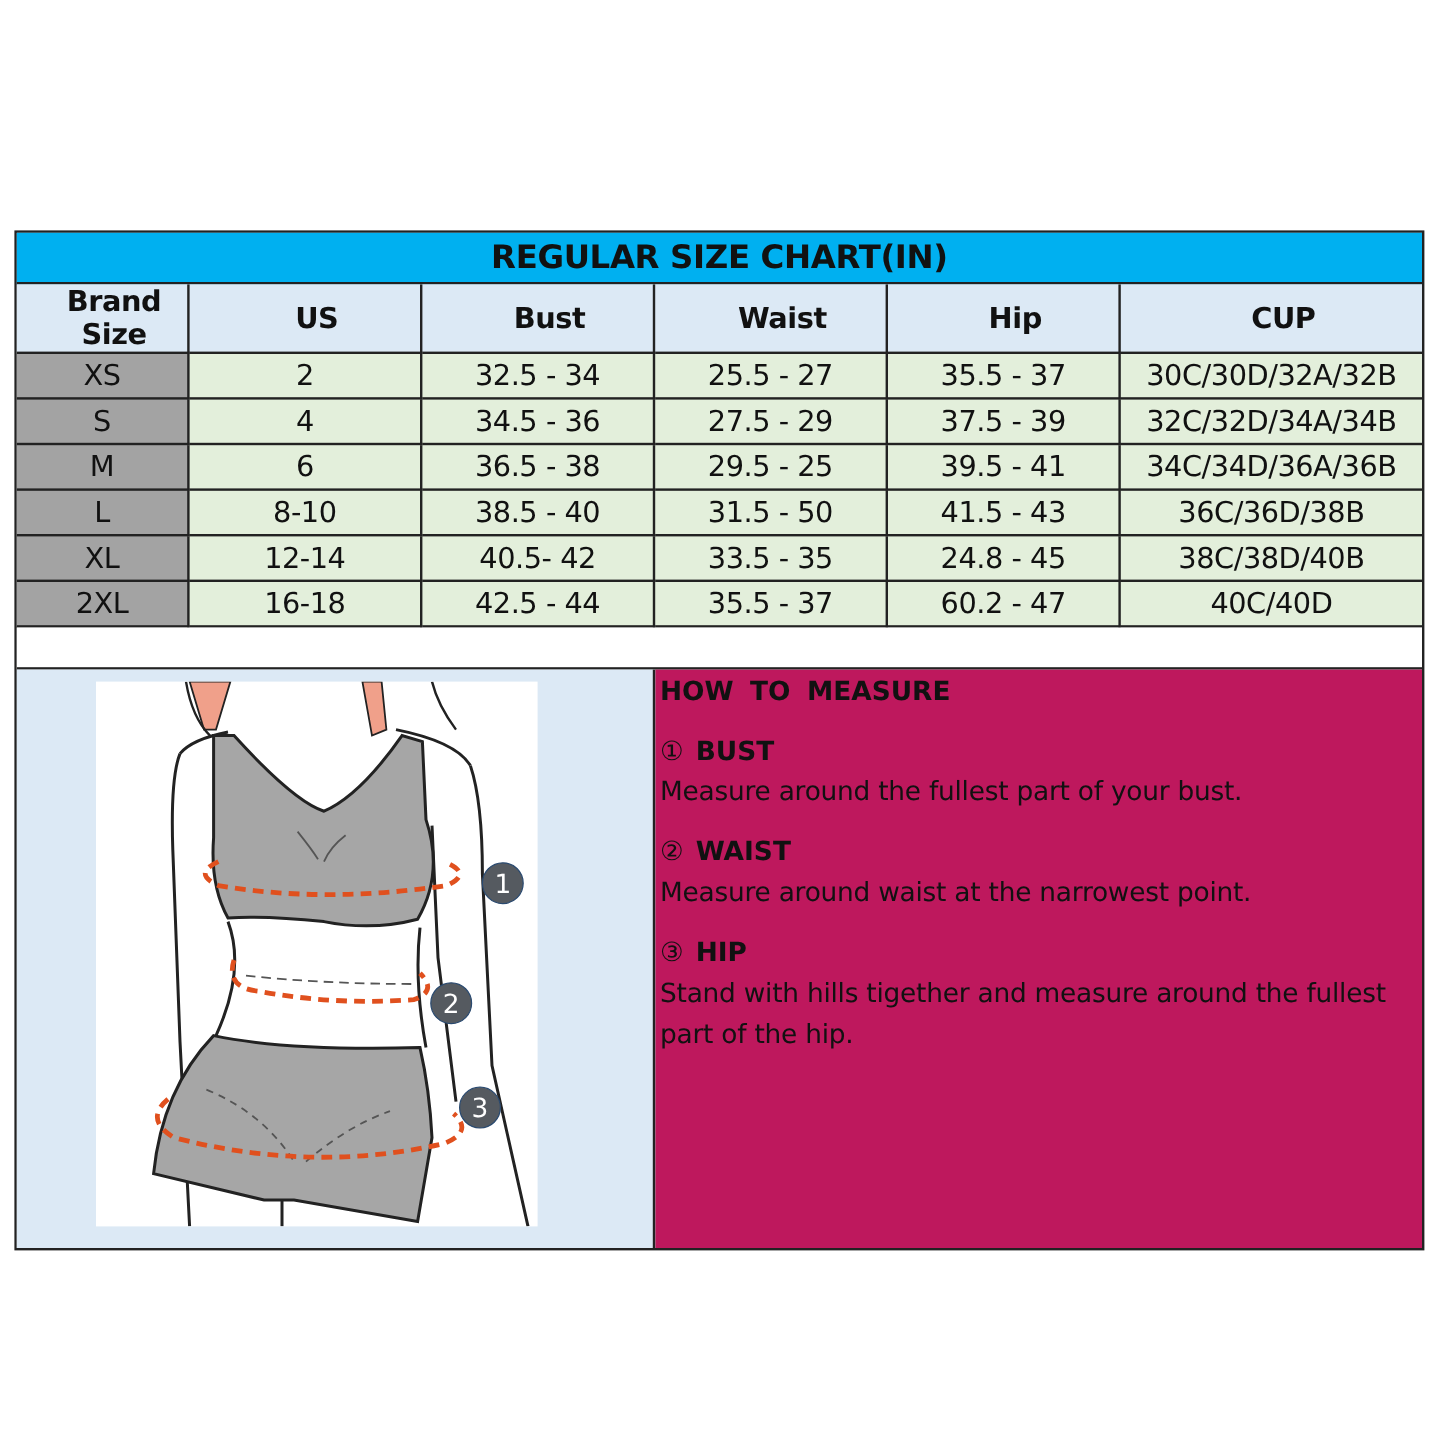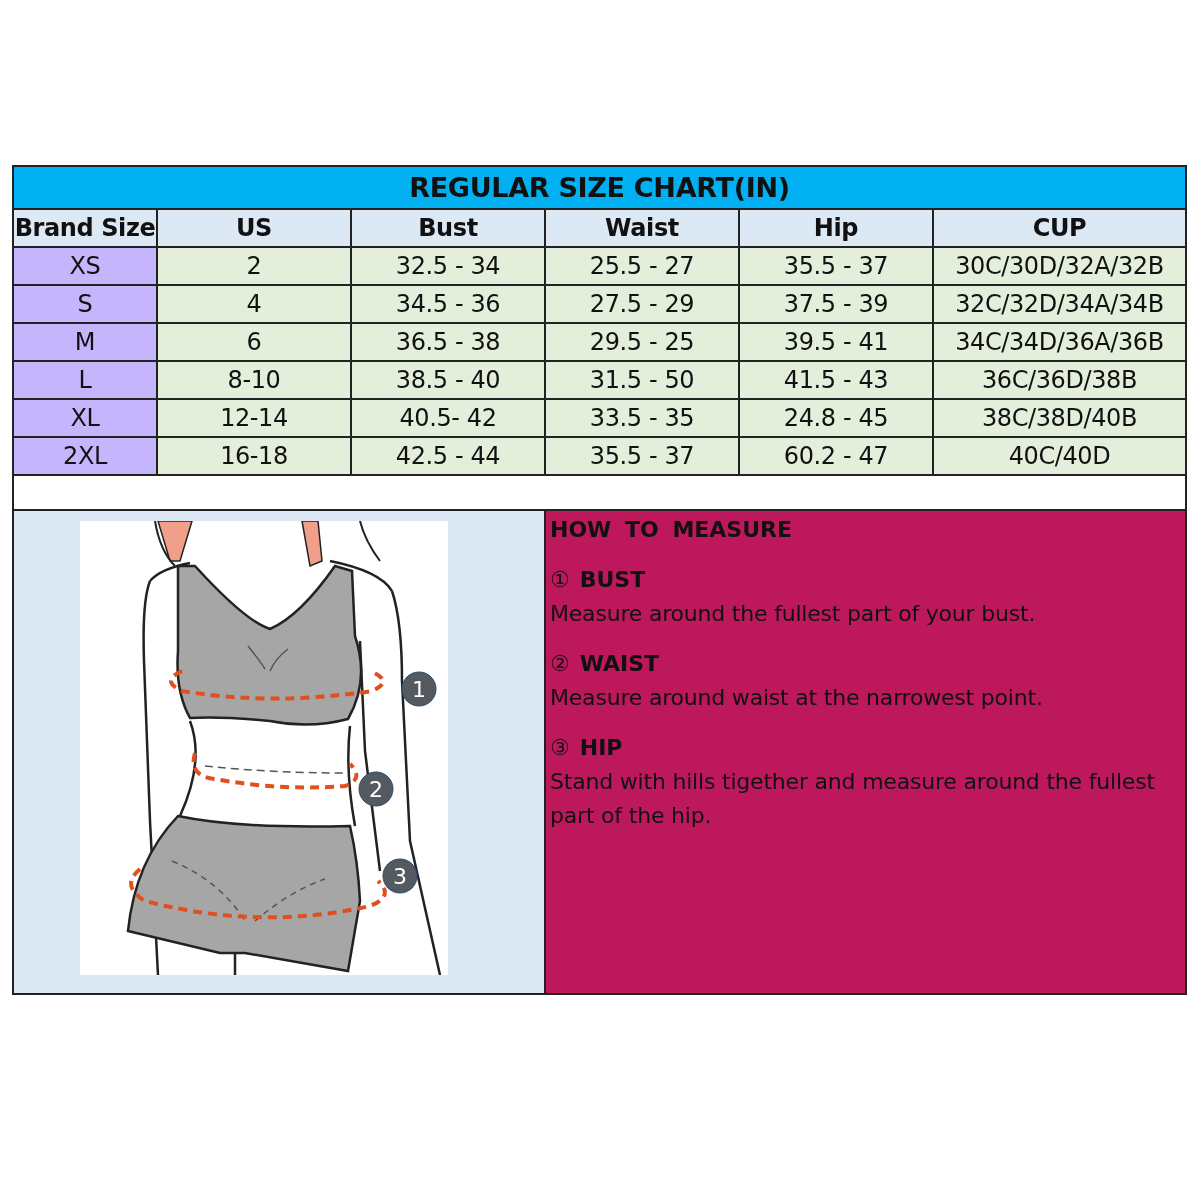--- a/index.html
+++ b/index.html
@@ -1,27 +1,27 @@
 <!DOCTYPE html>
 <html><head>
 <meta charset="utf-8">
 <style>
   html, body { margin: 0; padding: 0; background: #ffffff; }
   body { width: 1200px; height: 1200px; position: relative; overflow: hidden;
          font-family: "DejaVu Sans", "Liberation Sans", sans-serif; color: #111; }
-  .chart { position: absolute; left: 12px; top: 165px; width: 1175px; border: 2px solid #222; box-sizing: border-box; }
+  .chart { position: absolute; left: 12px; top: 192px; width: 1175px; border: 2px solid #222; box-sizing: border-box; }
   .title-row { height: 41px; background: #00b0f0; border-bottom: 2px solid #222; display: flex; align-items: center; justify-content: center;
                font-weight: bold; font-size: 27px; letter-spacing: -0.3px; color: #111; }
   table { border-collapse: collapse; width: 100%; table-layout: fixed; }
   td, th { border: 2px solid #222; height: 36px; padding: 0; text-align: center; font-size: 24px; font-weight: normal; letter-spacing: -0.4px; }
-  tr:first-child td, tr:first-child th { border-top: none; }
+  tr:first-child td, tr:first-child th { border-top: none; padding-left: 20px; }
   td:first-child, th:first-child { border-left: none; }
   td:last-child, th:last-child { border-right: none; }
   th { background: #dce9f5; font-weight: bold; font-size: 24px; }
-  td.size { background: #c4b5fd; }
+  td.size { background: #a3a3a3; }
   td.val { background: #e3efdb; }
   .blank-row { height: 33px; background: #fff; border-bottom: 2px solid #222; }
   .measure { display: flex; height: 482px; }
   .illus { width: 530px; background: #dce9f5; border-right: 2px solid #222; position: relative; }
   .illus-inner { position: absolute; left: 66px; top: 10px; width: 368px; height: 454px; background: #fff; overflow: hidden; }
   .howto { flex: 1; background: #be185d; padding: 2px 4px; box-sizing: border-box; font-size: 22px; }
   .howto h3 { margin: 0; font-size: 22px; font-weight: bold; height: 34px; line-height: 34px; word-spacing: 6px; }
   .step-title { font-weight: bold; font-size: 22px; height: 34px; line-height: 34px; margin-top: 16px; }
   .step-title .num { font-weight: normal; margin-right: 10px; }
   .step-desc { font-size: 22px; line-height: 34px; letter-spacing: -0.2px; }

